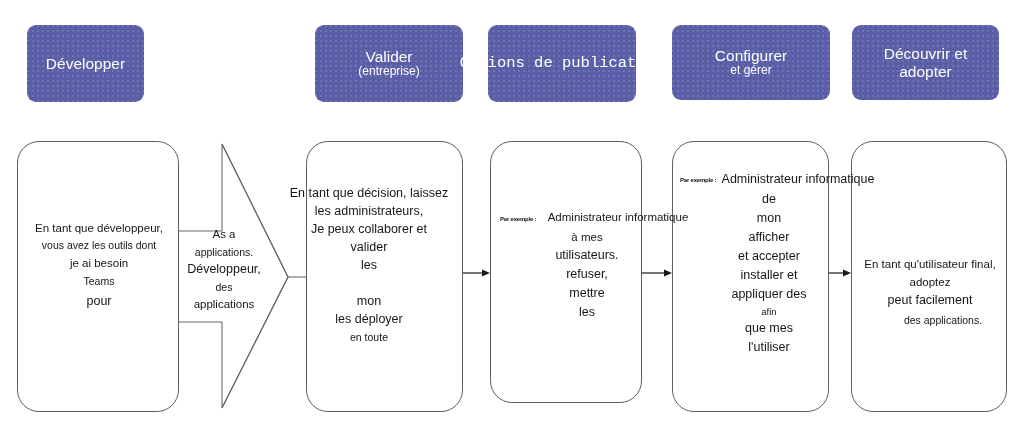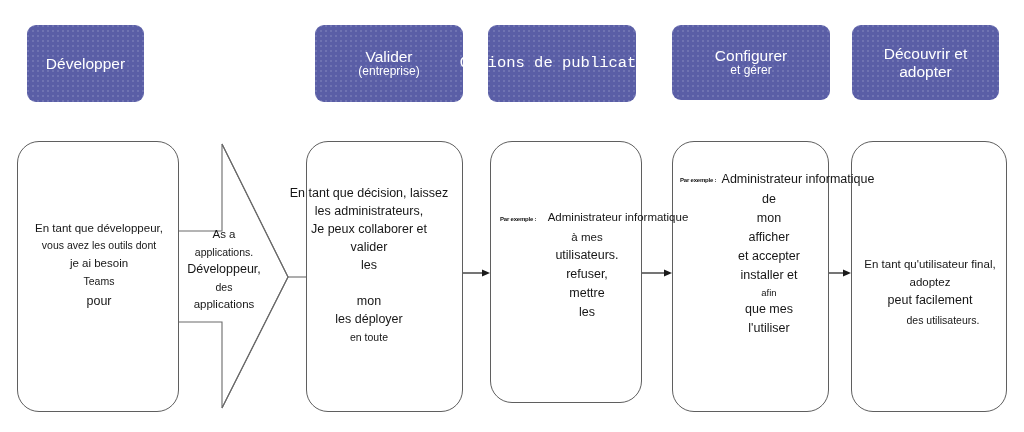--- a/index.html
+++ b/index.html
@@ -204,25 +204,26 @@
   <div class="example-tag" style="left:680px; top:177px;">
     <span>Par exemple :</span>
   </div>
   <div class="textblock" style="left:660px; top:172px; width:218px;">
     <span class="ln s12" style="padding-left:58px;">Administrateur informatique</span>
     <span class="ln s12" style="margin-top:6px;">de</span>
     <span class="ln s12" style="margin-top:5px;">mon</span>
     <span class="ln s12" style="margin-top:5px;">afficher</span>
     <span class="ln s12" style="margin-top:5px;">et accepter</span>
     <span class="ln s12" style="margin-top:5px;">installer et</span>
+    <span class="ln s12" style="margin-top:5px;">appliquer des</span>
     <span class="ln s9" style="margin-top:5px;">afin</span>
     <span class="ln s12" style="margin-top:4px;">que mes</span>
     <span class="ln s12" style="margin-top:5px;">l'utiliser</span>
   </div>
 
   <div class="textblock" style="left:846px; top:258px; width:168px;">
     <span class="ln s11">En tant qu'utilisateur final,</span>
     <span class="ln s11" style="margin-top:6px;">adoptez</span>
     <span class="ln s12" style="margin-top:5px;">peut facilement</span>
-    <span class="ln s10" style="margin-top:7px; padding-left:26px;">des utilisateurs.</span>
+    <span class="ln s10" style="margin-top:7px; padding-left:26px;">des applications.</span>
   </div>
 
 </div>
 
 </body></html>

